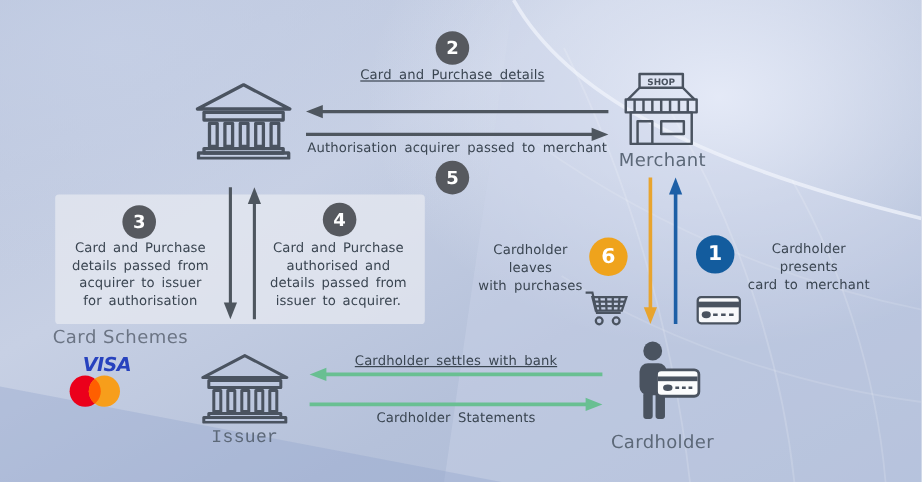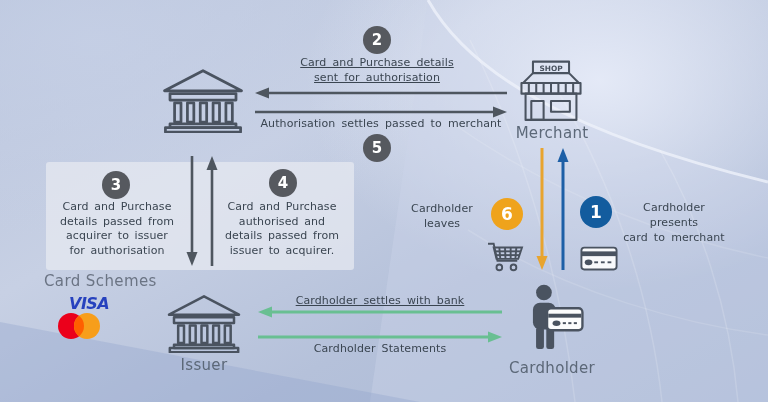--- a/index.html
+++ b/index.html
@@ -39,33 +39,32 @@
     <path d="M448,120 C560,200 680,240 768,258" stroke="#ffffff" stroke-width="1.5" fill="none" opacity="0.13"></path>
     <path d="M468,230 C570,295 690,325 768,335" stroke="#ffffff" stroke-width="1.5" fill="none" opacity="0.13"></path>
     <path d="M0,322 L420,402 L0,402 Z" fill="#93a6cc" opacity="0.38"></path>
   </svg>
 
   <div class="abs panel" style="left:46px;top:162px;width:308px;height:108px;"></div>
 
   <div class="abs circle sm" style="left:363px;top:26px;">2</div>
   <div class="abs flowtxt" style="left:277px;top:55px;width:200px;text-decoration:underline;">
     <div>Card and Purchase details</div>
-    <div>sent for authorisation</div>
   </div>
 
   <svg class="abs" style="left:253px;top:86px;" width="256" height="14">
     <line x1="14" y1="7" x2="254" y2="7" stroke="#4e565f" stroke-width="2.6"></line>
     <polygon points="2,7 16,1.5 16,12.5" fill="#4e565f"></polygon>
   </svg>
 
   <svg class="abs" style="left:253px;top:105px;" width="256" height="14">
     <line x1="2" y1="7" x2="242" y2="7" stroke="#4e565f" stroke-width="2.6"></line>
     <polygon points="254,7 240,1.5 240,12.5" fill="#4e565f"></polygon>
   </svg>
-  <div class="abs flowtxt" style="left:253px;top:116px;width:256px;">Authorisation settles passed to merchant</div>
+  <div class="abs flowtxt" style="left:253px;top:116px;width:256px;">Authorisation acquirer passed to merchant</div>
 
   <div class="abs circle sm" style="left:363px;top:134px;">5</div>
 
   <svg class="abs" style="left:158px;top:67px;" width="90" height="66" viewBox="0 0 96 72">
     <g stroke="#4a5360" stroke-width="3" fill="none" stroke-linejoin="round">
       <path d="M6,26 L48,4 L90,26 Z"></path>
       <rect x="12" y="29" width="72" height="7"></rect>
       <rect x="17" y="39" width="7" height="21"></rect>
       <rect x="31" y="39" width="7" height="21"></rect>
       <rect x="45" y="39" width="7" height="21"></rect>
@@ -141,21 +140,21 @@
       <rect x="12" y="29" width="72" height="7"></rect>
       <rect x="17" y="39" width="7" height="21"></rect>
       <rect x="31" y="39" width="7" height="21"></rect>
       <rect x="45" y="39" width="7" height="21"></rect>
       <rect x="59" y="39" width="7" height="21"></rect>
       <rect x="73" y="39" width="7" height="21"></rect>
       <rect x="12" y="62" width="72" height="4"></rect>
       <rect x="7" y="66" width="82" height="5"></rect>
     </g>
   </svg>
-  <div class="abs nodelabel" style="left:159px;top:356px;width:90px;">Issuer</div>
+  <div class="abs nodelabel" style="left:159px;top:356px;width:90px;font-family:Liberation Mono, monospace;">Issuer</div>
 
   <div class="abs flowtxt" style="left:268px;top:293px;width:224px;text-decoration:underline;">Cardholder settles with bank</div>
   <svg class="abs" style="left:256px;top:305px;" width="248" height="14">
     <line x1="14" y1="7" x2="246" y2="7" stroke="#69bf92" stroke-width="3"></line>
     <polygon points="2,7 16,1.5 16,12.5" fill="#69bf92"></polygon>
   </svg>
   <svg class="abs" style="left:256px;top:330px;" width="248" height="14">
     <line x1="2" y1="7" x2="234" y2="7" stroke="#69bf92" stroke-width="3"></line>
     <polygon points="246,7 232,1.5 232,12.5" fill="#69bf92"></polygon>
   </svg>
@@ -165,20 +164,21 @@
     <line x1="7" y1="2" x2="7" y2="112" stroke="#e8a42e" stroke-width="3"></line>
     <polygon points="7,124 1.5,110 12.5,110" fill="#e8a42e"></polygon>
   </svg>
   <svg class="abs" style="left:556px;top:146px;" width="14" height="126">
     <line x1="7" y1="124" x2="7" y2="14" stroke="#1d5fa6" stroke-width="3"></line>
     <polygon points="7,2 1.5,16 12.5,16" fill="#1d5fa6"></polygon>
   </svg>
 
   <div class="abs flowtxt" style="left:392px;top:201px;width:100px;">
     <div>Cardholder leaves</div>
+    <div>with purchases</div>
   </div>
   <div class="abs circle lg orange" style="left:491px;top:198px;">6</div>
   <svg class="abs" style="left:486px;top:240px;" width="38" height="34" viewBox="0 0 40 36">
     <g stroke="#4a5360" stroke-width="2" fill="none">
       <path d="M2,4 L8,4 L12,22 L33,22"></path>
       <path d="M8,8 L38,8 L34,20 L11,20 Z"></path>
       <line x1="14" y1="8" x2="15" y2="20"></line>
         <line x1="20" y1="8" x2="20.5" y2="20"></line>
       <line x1="26" y1="8" x2="26" y2="20"></line>
         <line x1="32" y1="8" x2="31" y2="20"></line>

